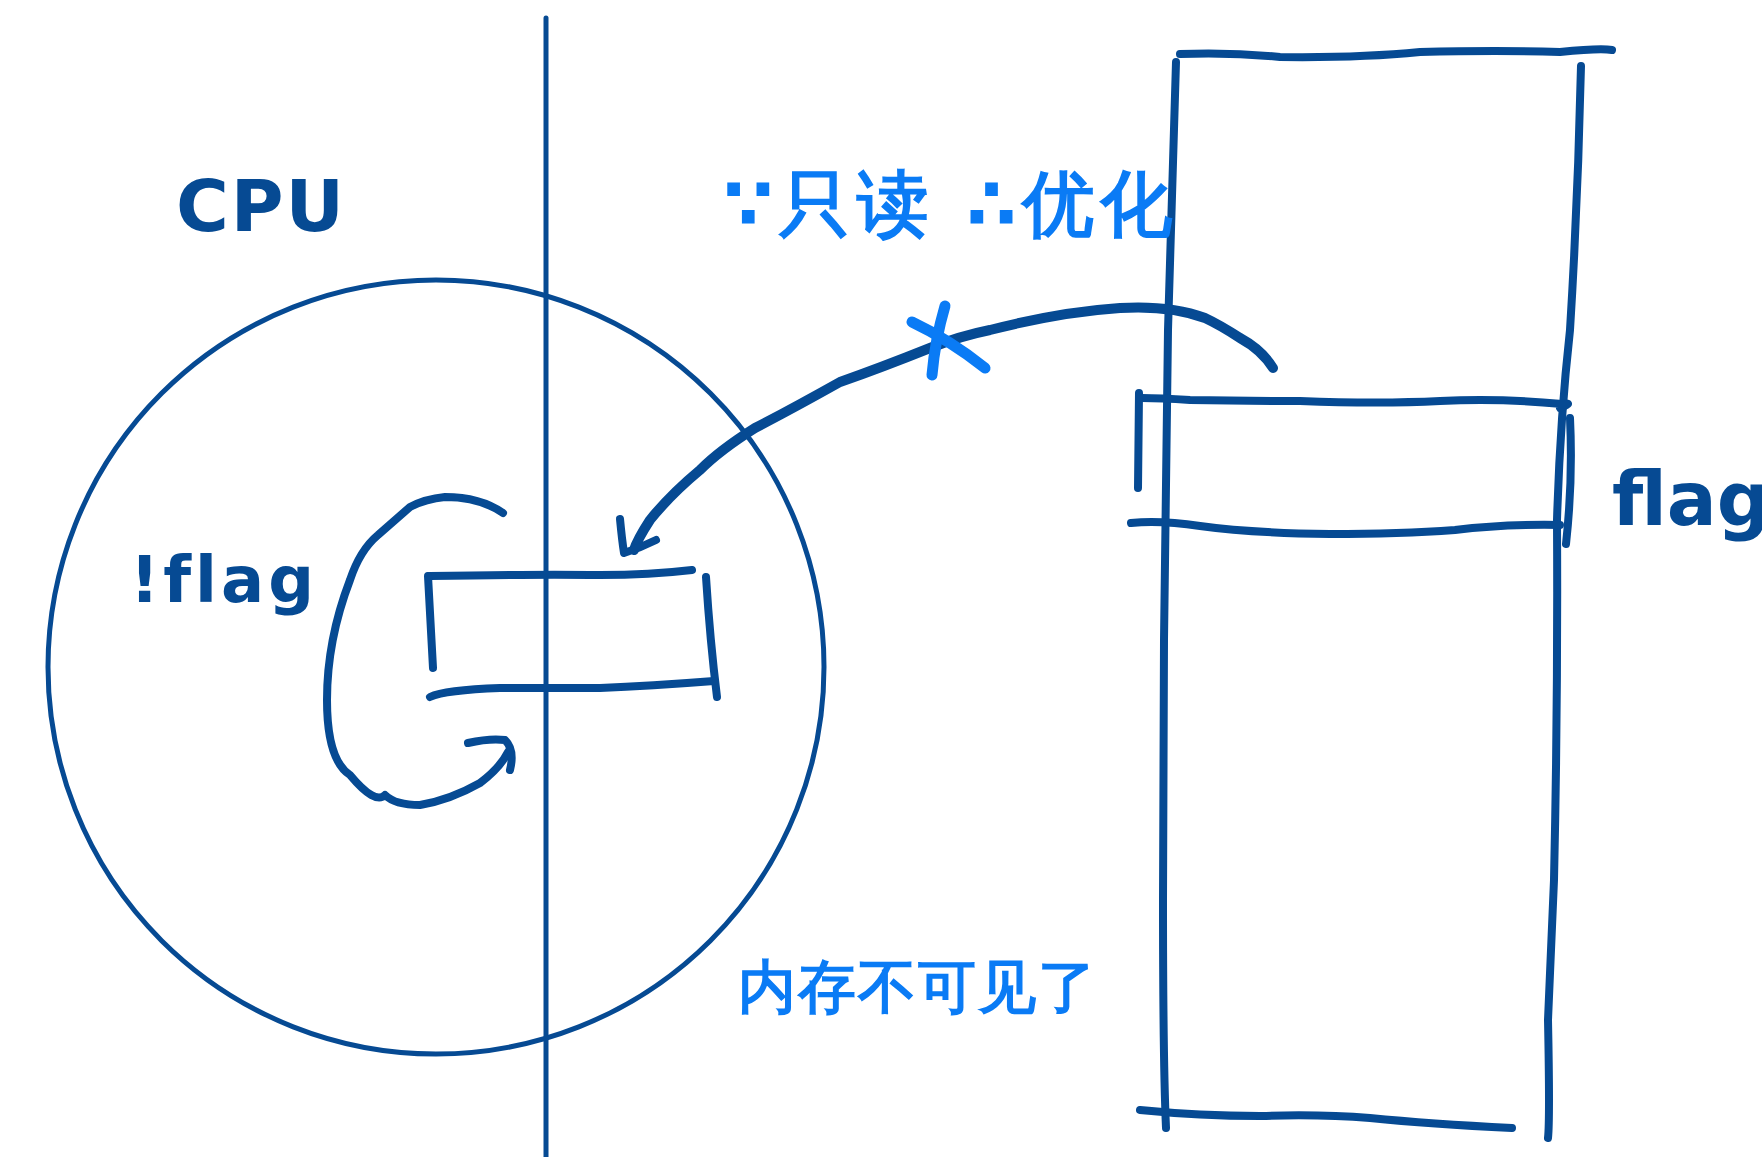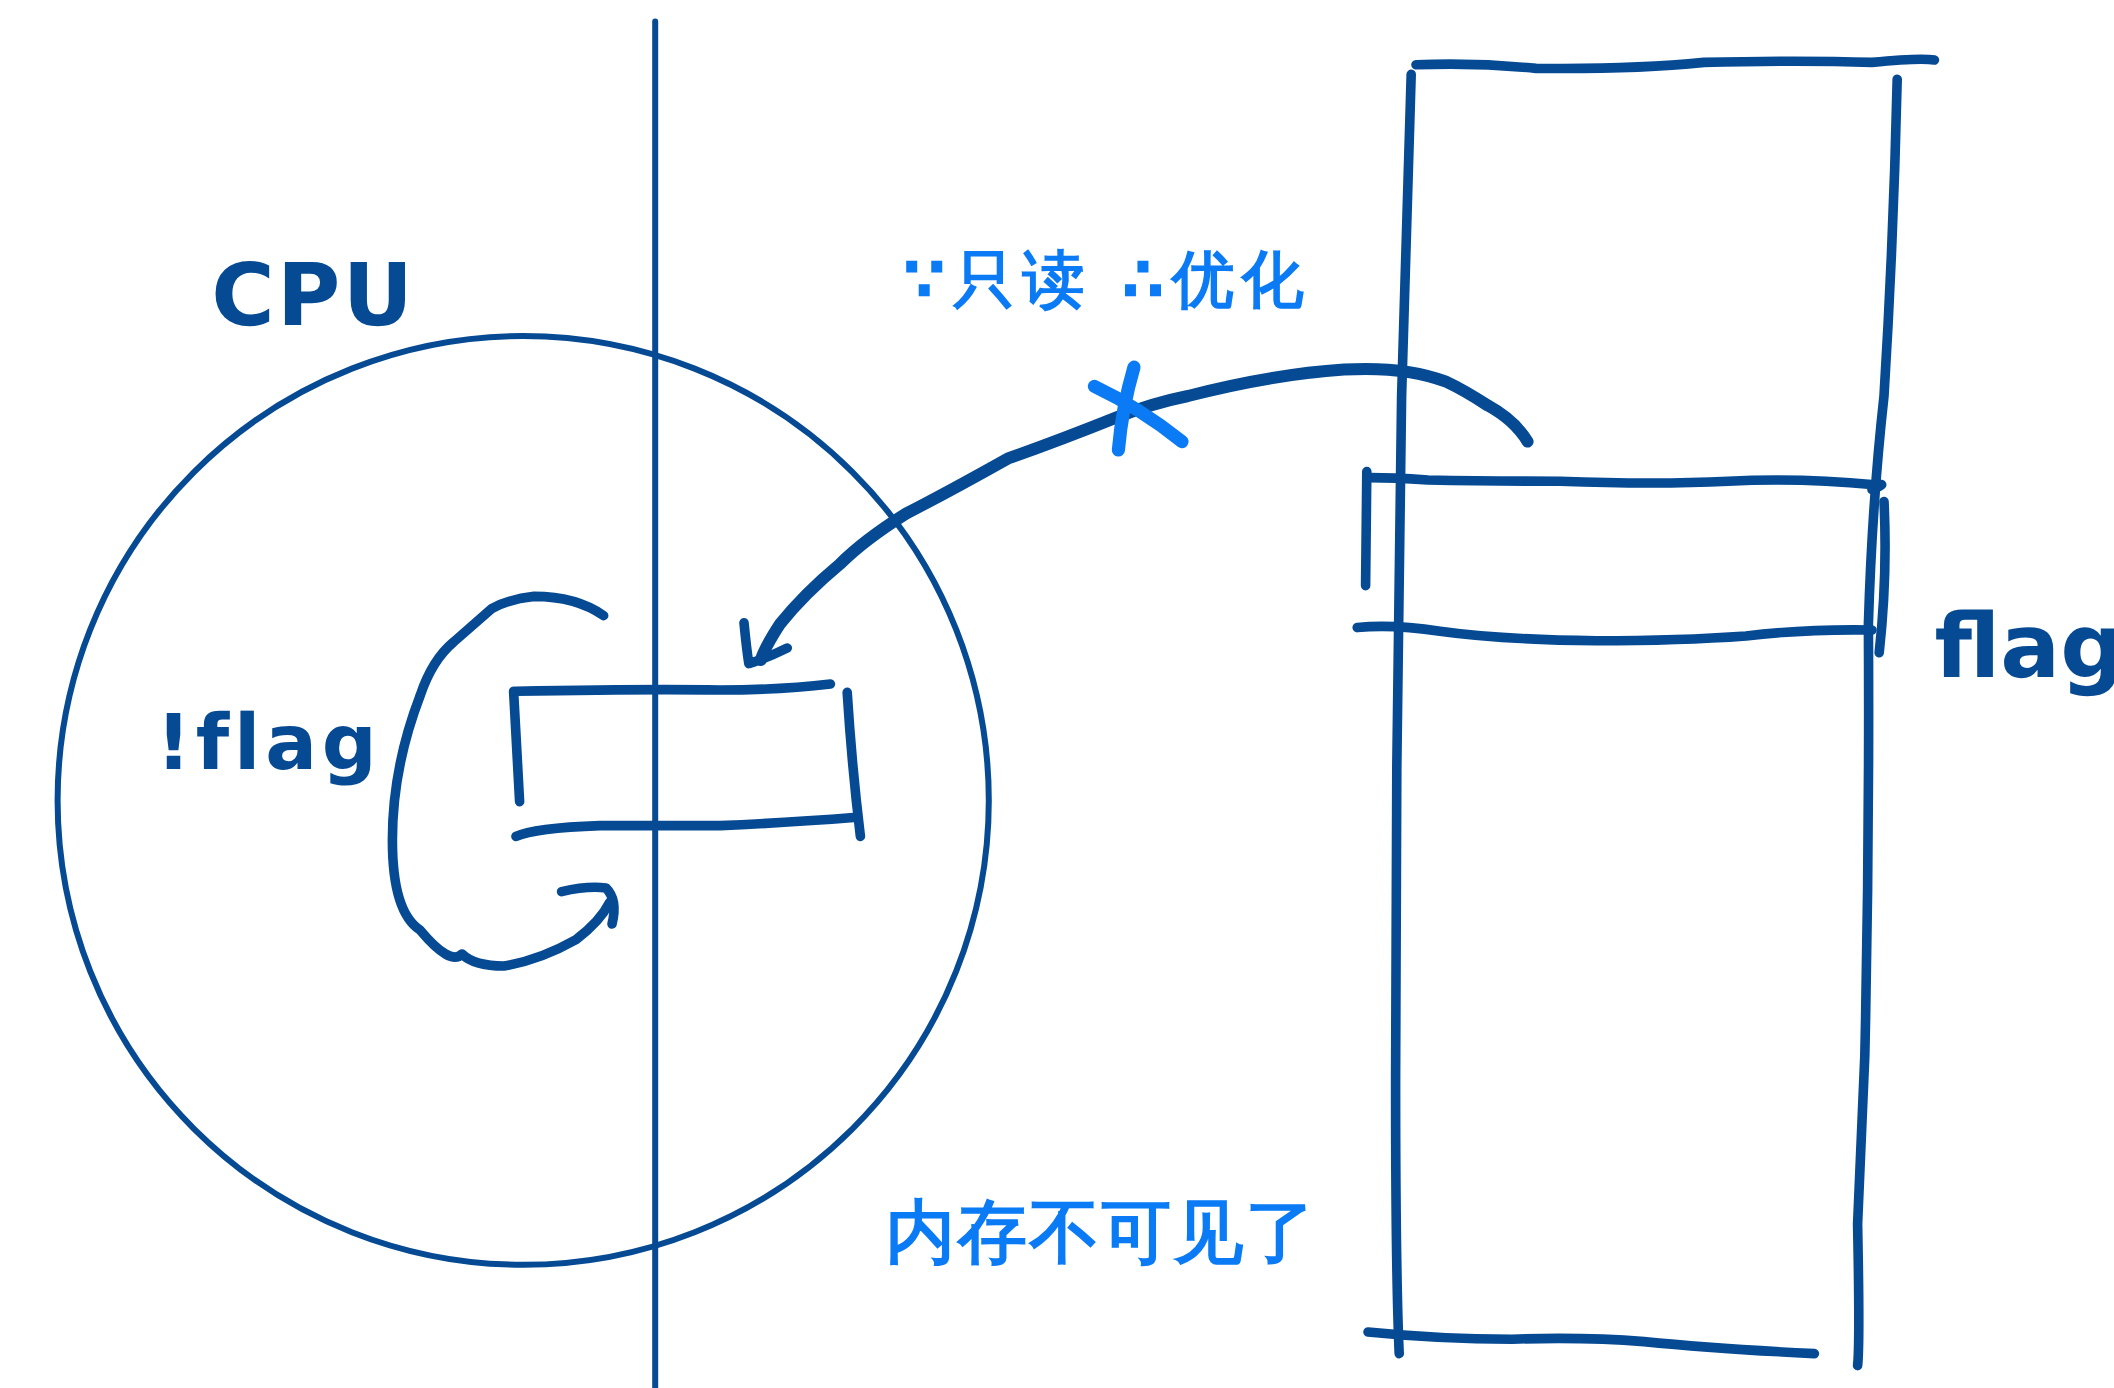--- a/index.html
+++ b/index.html
@@ -4,27 +4,27 @@
   <style>
     html, body { margin: 0; padding: 0; background: #ffffff; }
     body { width: 1762px; height: 1157px; overflow: hidden; position: relative;
            font-family: "DejaVu Sans", sans-serif; }
     #canvas { position: absolute; left: 0; top: 0; width: 1762px; height: 1157px; }
     .ink { fill: none; stroke: #064a93; stroke-linecap: round; stroke-linejoin: round; }
     .ink-thin { stroke-width: 5; }
     .ink-mid { stroke-width: 8; }
     .ink-thick { stroke-width: 10; }
     .accent { fill: none; stroke: #0a7bf5; stroke-linecap: round; stroke-linejoin: round; stroke-width: 11; }
-    .label { position: absolute; white-space: nowrap; line-height: 1; margin-top: 40px; }
+    .label { position: absolute; white-space: nowrap; line-height: 1; }
     .label-dark { color: #064a93; font-family: "DejaVu Sans", sans-serif; font-weight: bold; }
     .label-accent { color: #0a7bf5; font-family: "DejaVu Sans", sans-serif; font-weight: bold; }
     #cpu-label { left: 176px; top: 170px; font-size: 72px; letter-spacing: 2px; }
     #cache-flag-label { left: 130px; top: 548px; font-size: 64px; letter-spacing: 4px; }
     #memory-flag-label { left: 1612px; top: 462px; font-size: 74px; }
-    #annotation-readonly { left: 752px; top: 168px; font-size: 52px; letter-spacing: 6px; }
+    #annotation-readonly { left: 723px; top: 168px; font-size: 72px; letter-spacing: 6px; }
     #annotation-invisible { left: 738px; top: 958px; font-size: 58px; letter-spacing: 2px; }
   </style>
 </head>
 <body>
 
 <svg id="canvas" viewBox="0 0 1762 1157" xmlns="http://www.w3.org/2000/svg">
 
   <path class="ink ink-thin" d="M546 18 L546 1157"></path>
 
   <ellipse class="ink ink-thin" cx="436" cy="667" rx="388" ry="387"></ellipse>

